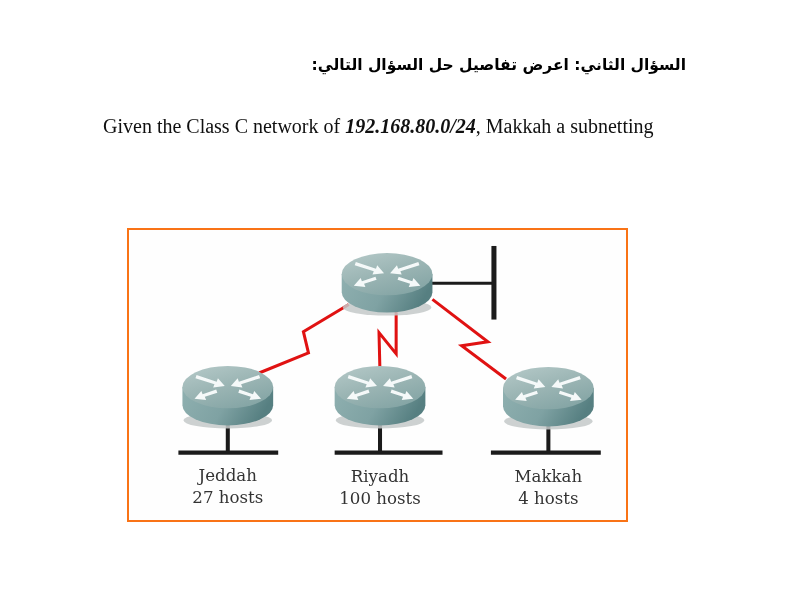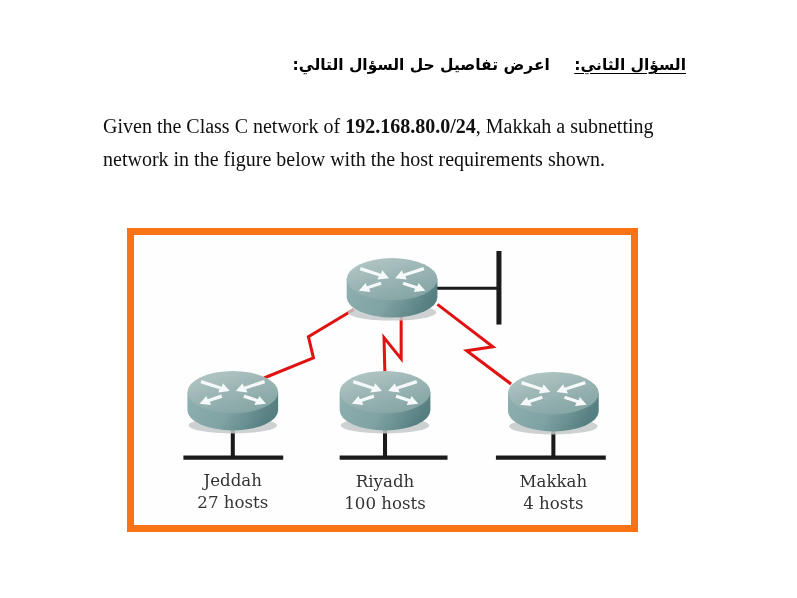--- a/index.html
+++ b/index.html
@@ -5,46 +5,45 @@
   html,body{margin:0;padding:0;}
   body{
     width:797px;height:598px;position:relative;background:#ffffff;
     font-family:"Liberation Serif", serif;color:#111;overflow:hidden;
   }
   .heading-ar{
     position:absolute;top:56px;right:111px;direction:rtl;
     font-family:"DejaVu Sans", sans-serif;font-weight:bold;
     font-size:15.5px;color:#000;letter-spacing:0;white-space:nowrap;
   }
-  .heading-ar .u{text-decoration:underline;text-underline-offset:3px;margin-left:19px;}
+  .heading-ar .u{text-underline-offset:3px;}
   .question{
     position:absolute;left:103px;top:110px;width:575px;
     font-size:20px;color:#101010;
   }
   .q-line{line-height:33px;white-space:nowrap;}
-  .q-line b{font-weight:bold;}
+  .q-line b{font-weight:bold;font-style:italic;}
   .figure-box{
     position:absolute;left:127px;top:228px;width:497px;height:290px;
-    border:7px solid #f97316;background:#fefefe;
+    border:2px solid #f97316;background:#fefefe;
   }
   .figure-box svg{position:absolute;left:0;top:0;width:100%;height:100%;}
   .site-name,.site-hosts{
     font-family:"DejaVu Serif", serif;font-size:16.5px;fill:#333333;
   }
 </style>
 </head>
 <body>
 
 <div class="heading-ar">
   <span class="u">السؤال الثاني:</span><span> اعرض تفاصيل حل السؤال التالي:</span>
 </div>
 
 <div class="question" id="question">
     <div class="q-line"><span>Given the Class C network of </span><b>192.168.80.0/24</b><span>, Makkah a subnetting</span></div>
-    <div class="q-line"><span>network in the figure below with the host requirements shown.</span></div>
   </div>
 
 <div class="figure-box">
   <svg viewBox="0 0 493 286">
     <defs>
       <linearGradient id="topGrad" x1="0" y1="0" x2="0.6" y2="1">
         <stop offset="0" stop-color="#b6cac9"></stop>
         <stop offset="0.55" stop-color="#9bb5b4"></stop>
         <stop offset="1" stop-color="#86a6a6"></stop>
       </linearGradient>

